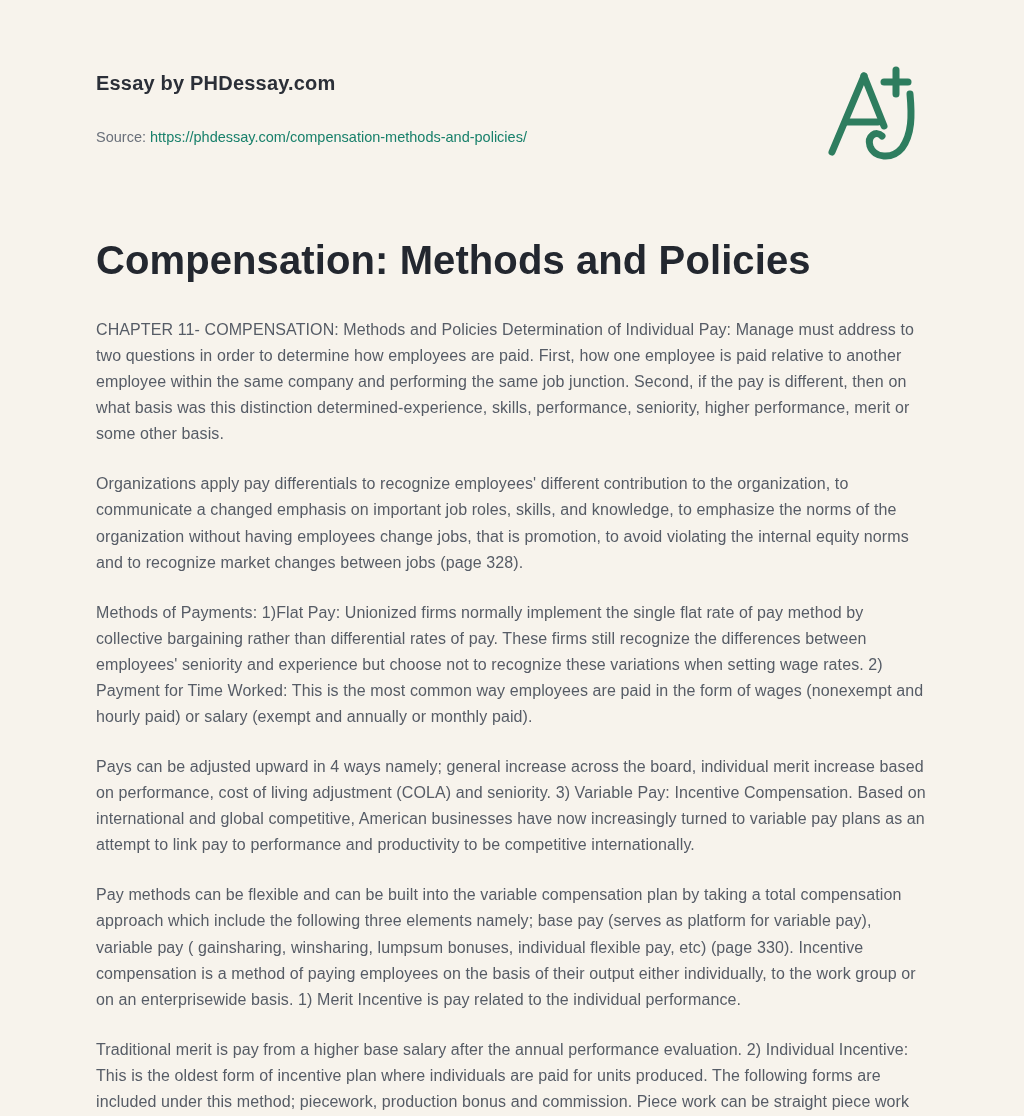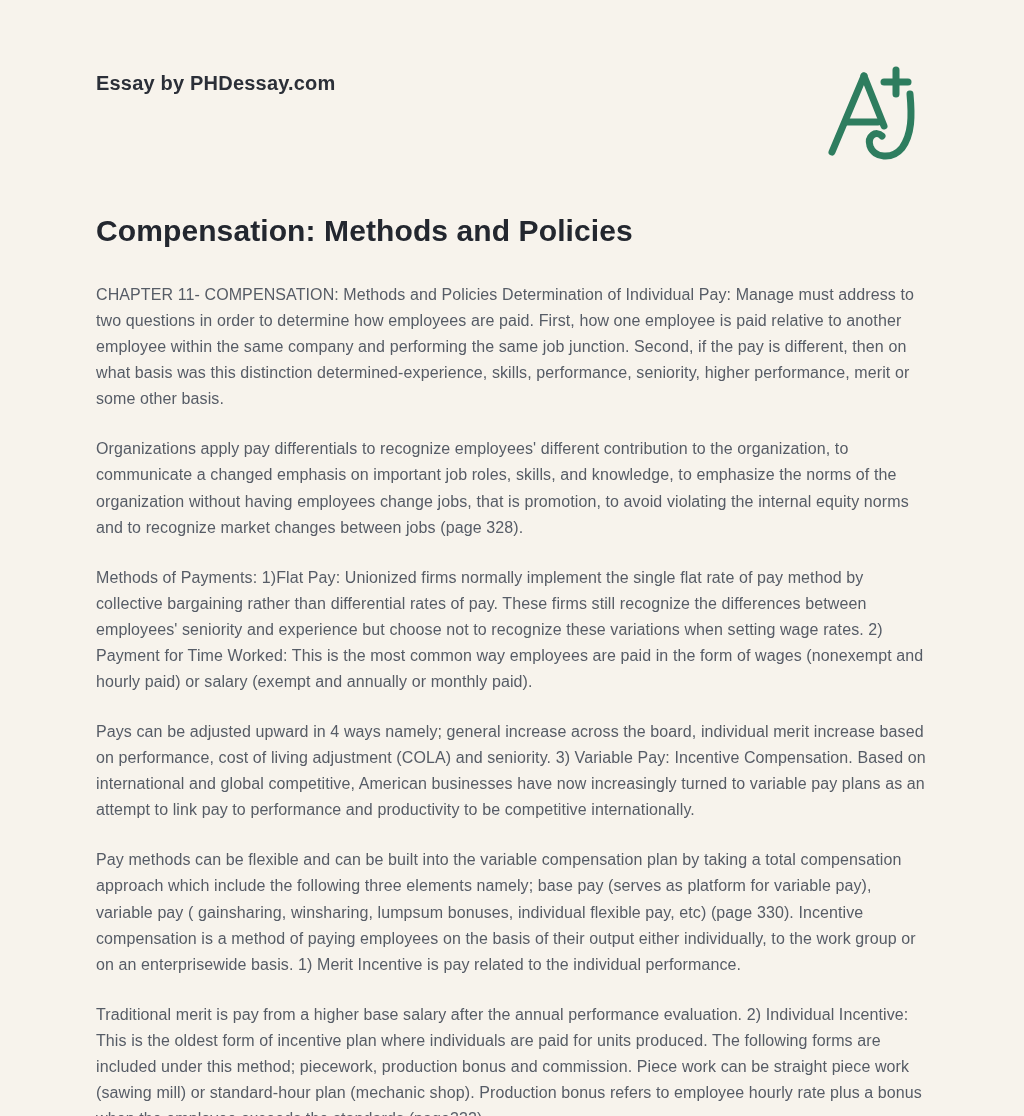--- a/index.html
+++ b/index.html
@@ -45,22 +45,22 @@
 
   .logo {
     width: 110px;
     height: 100px;
     margin-top: -8px;
     margin-right: -4px;
     flex-shrink: 0;
   }
 
   .article-title {
-    margin-top: 50px;
-    font-size: 30px;
+    margin-top: 74px;
+    font-size: 40px;
     font-weight: 700;
     color: #23272f;
     letter-spacing: 0.1px;
   }
 
   .article-body {
     margin-top: 34px;
   }
 
   .article-body p {
@@ -72,20 +72,24 @@
   }
 </style>
 </head>
 <body>
 
 <div class="page">
 
   <div class="header">
     <div class="header-left">
       <div class="byline">Essay by PHDessay.com</div>
+      <div class="source-line">
+        <span>Source:</span>
+        <a href="#" class="source-url">https://phdessay.com/compensation-methods-and-policies/</a>
+      </div>
     </div>
 
     <div class="logo">
       <svg viewBox="0 0 110 100" width="110" height="100" aria-hidden="true">
         <g fill="none" stroke="#2e7d5f" stroke-width="7" stroke-linecap="round" stroke-linejoin="round">
 
           <path d="M10 88 L42 12"></path>
 
           <path d="M42 12 L62 62"></path>
 

